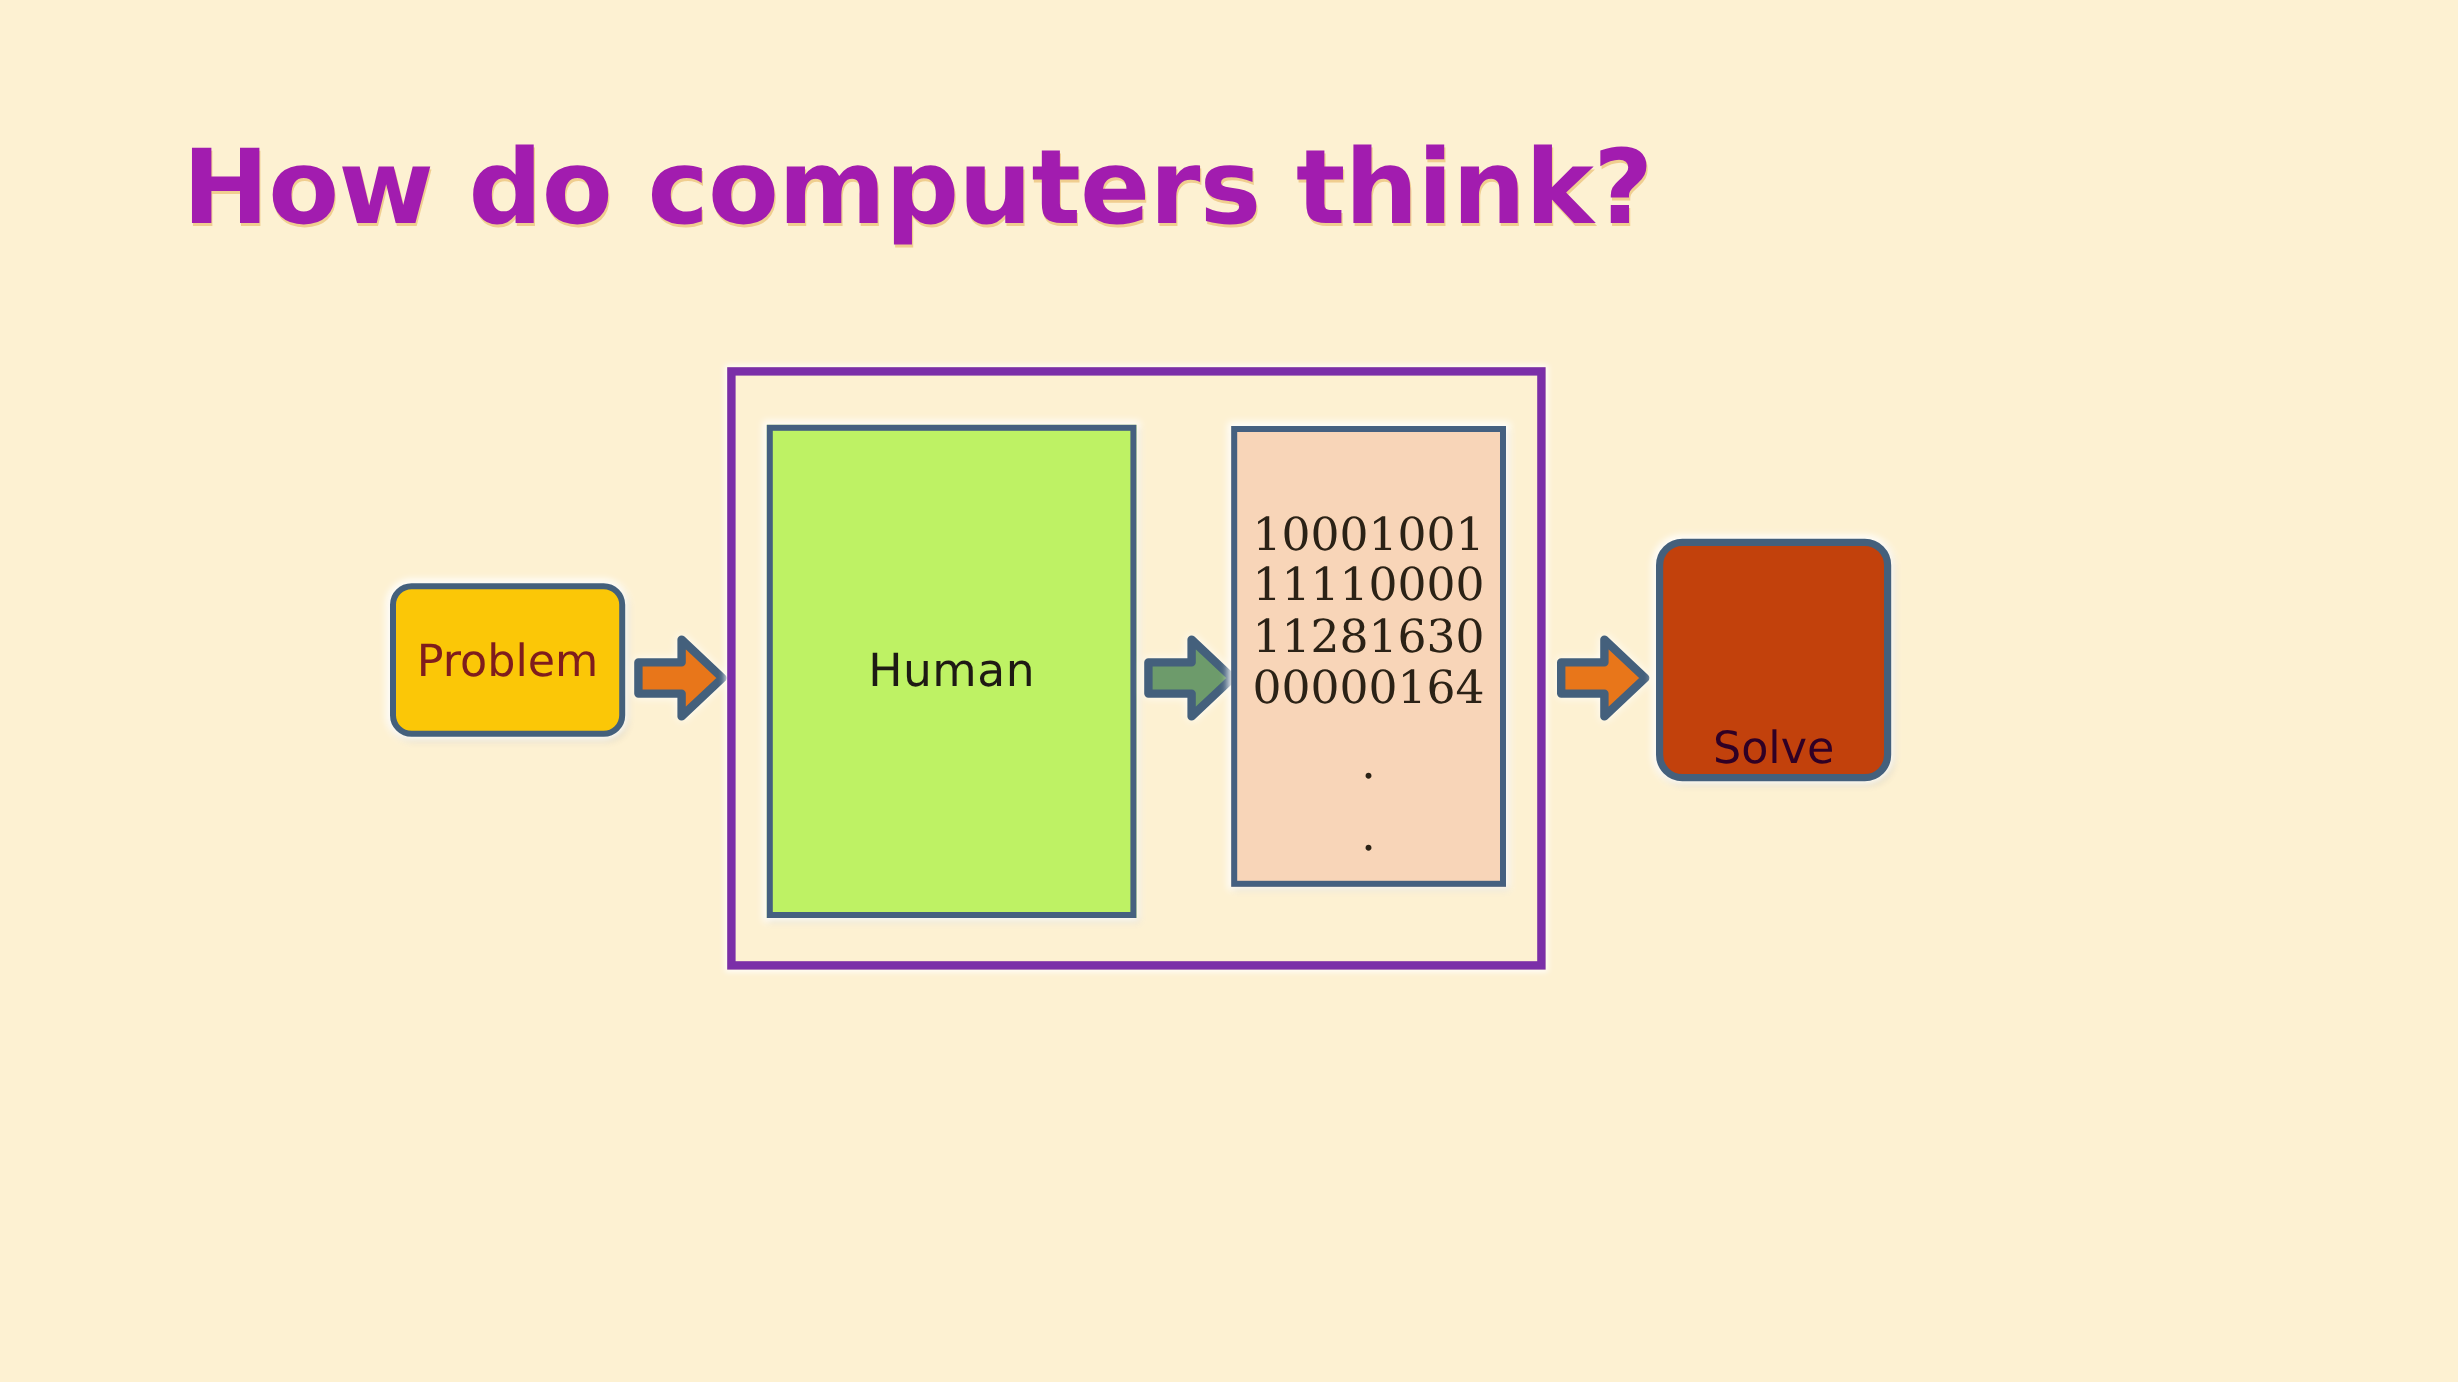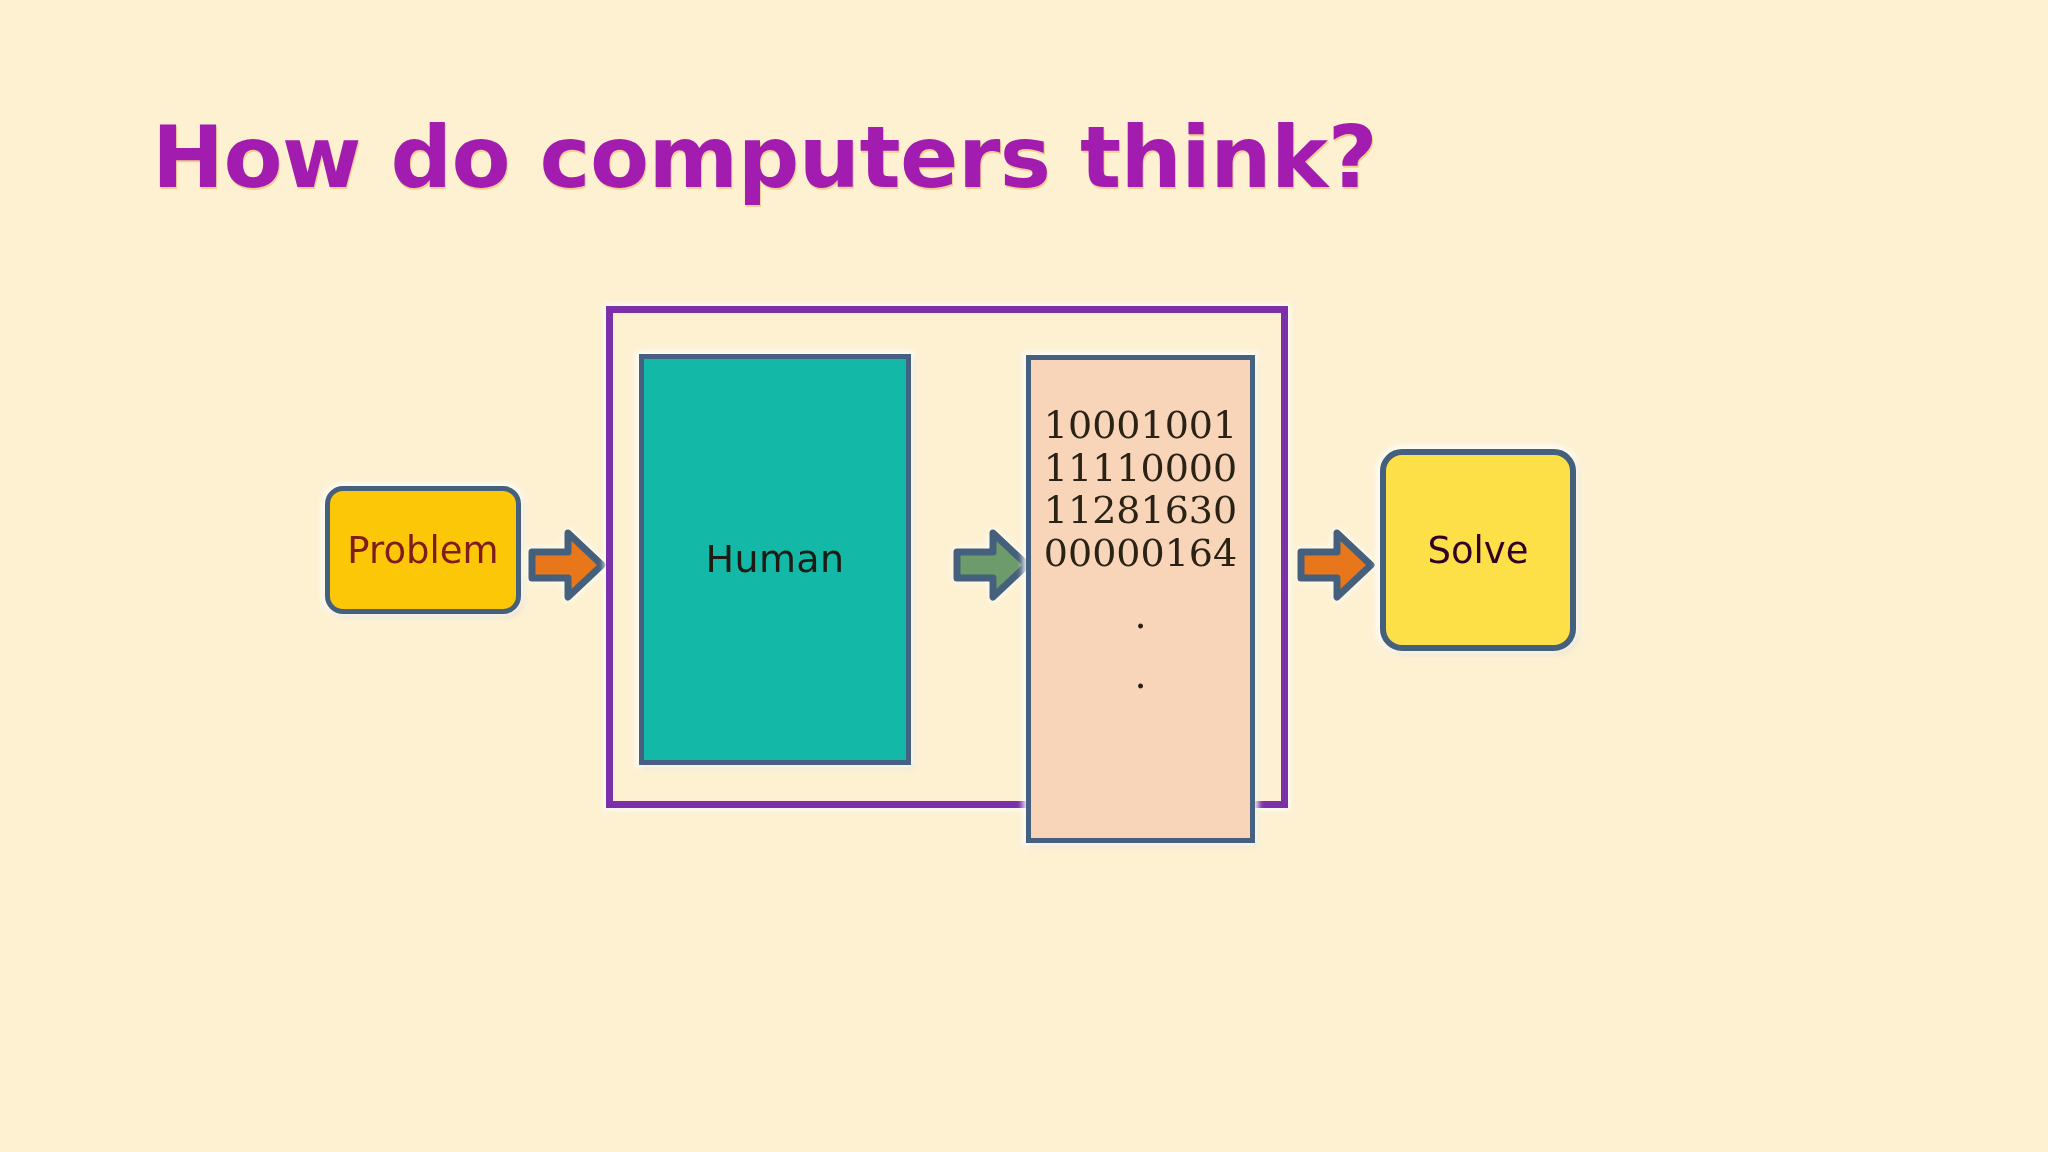--- a/index.html
+++ b/index.html
@@ -76,46 +76,46 @@
     border: 7px solid #7B2FA8;
     box-sizing: border-box;
     box-shadow: 0 0 5px 2px rgba(255,255,255,0.9);
     background: transparent;
   }
 
   
   #node-human-instructions {
     left: 639px;
     top: 354px;
-    width: 272px;
+    width: 308px;
     height: 411px;
-    background: #14b8a6;
+    background: #bef264;
     border: 5px solid #456080;
     box-shadow: 0 0 6px 3px rgba(255,255,255,0.95),
                 2px 3px 5px rgba(120,100,40,0.25);
   }
   #node-human-instructions .node-label {
     font-family: "DejaVu Sans", sans-serif;
     font-size: 38px;
     color: #1e1a14;
     line-height: 1.42;
     letter-spacing: 0.4px;
   }
 
   
   #node-machine-code {
     left: 1026px;
     top: 355px;
     width: 229px;
-    height: 488px;
+    height: 384px;
     background: #F8D5B8;
     border: 5px solid #456080;
     box-shadow: 0 0 6px 3px rgba(255,255,255,0.95),
                 2px 3px 5px rgba(120,100,40,0.25);
-    align-items: flex-start;
+    align-items: center;
     justify-content: center;
     padding-top: 44px;
   }
   #node-machine-code .binary-stack {
     display: flex;
     flex-direction: column;
     align-items: center;
   }
   #node-machine-code .binary-line {
     font-family: "DejaVu Serif", serif;
@@ -132,25 +132,26 @@
     line-height: 1.0;
     margin-top: 22px;
   }
 
   
   #node-solve {
     left: 1380px;
     top: 449px;
     width: 196px;
     height: 202px;
-    background: #fde047;
+    background: #c2410c;
     border: 6px solid #44607C;
     border-radius: 22px;
     box-shadow: 0 0 6px 3px rgba(255,255,255,0.95),
                 2px 3px 5px rgba(120,100,40,0.30);
+    align-items: flex-end;
   }
   #node-solve .node-label {
     font-family: "DejaVu Sans", sans-serif;
     font-size: 37px;
     color: #300025;
   }
 
   
   .arrow {
     position: absolute;

